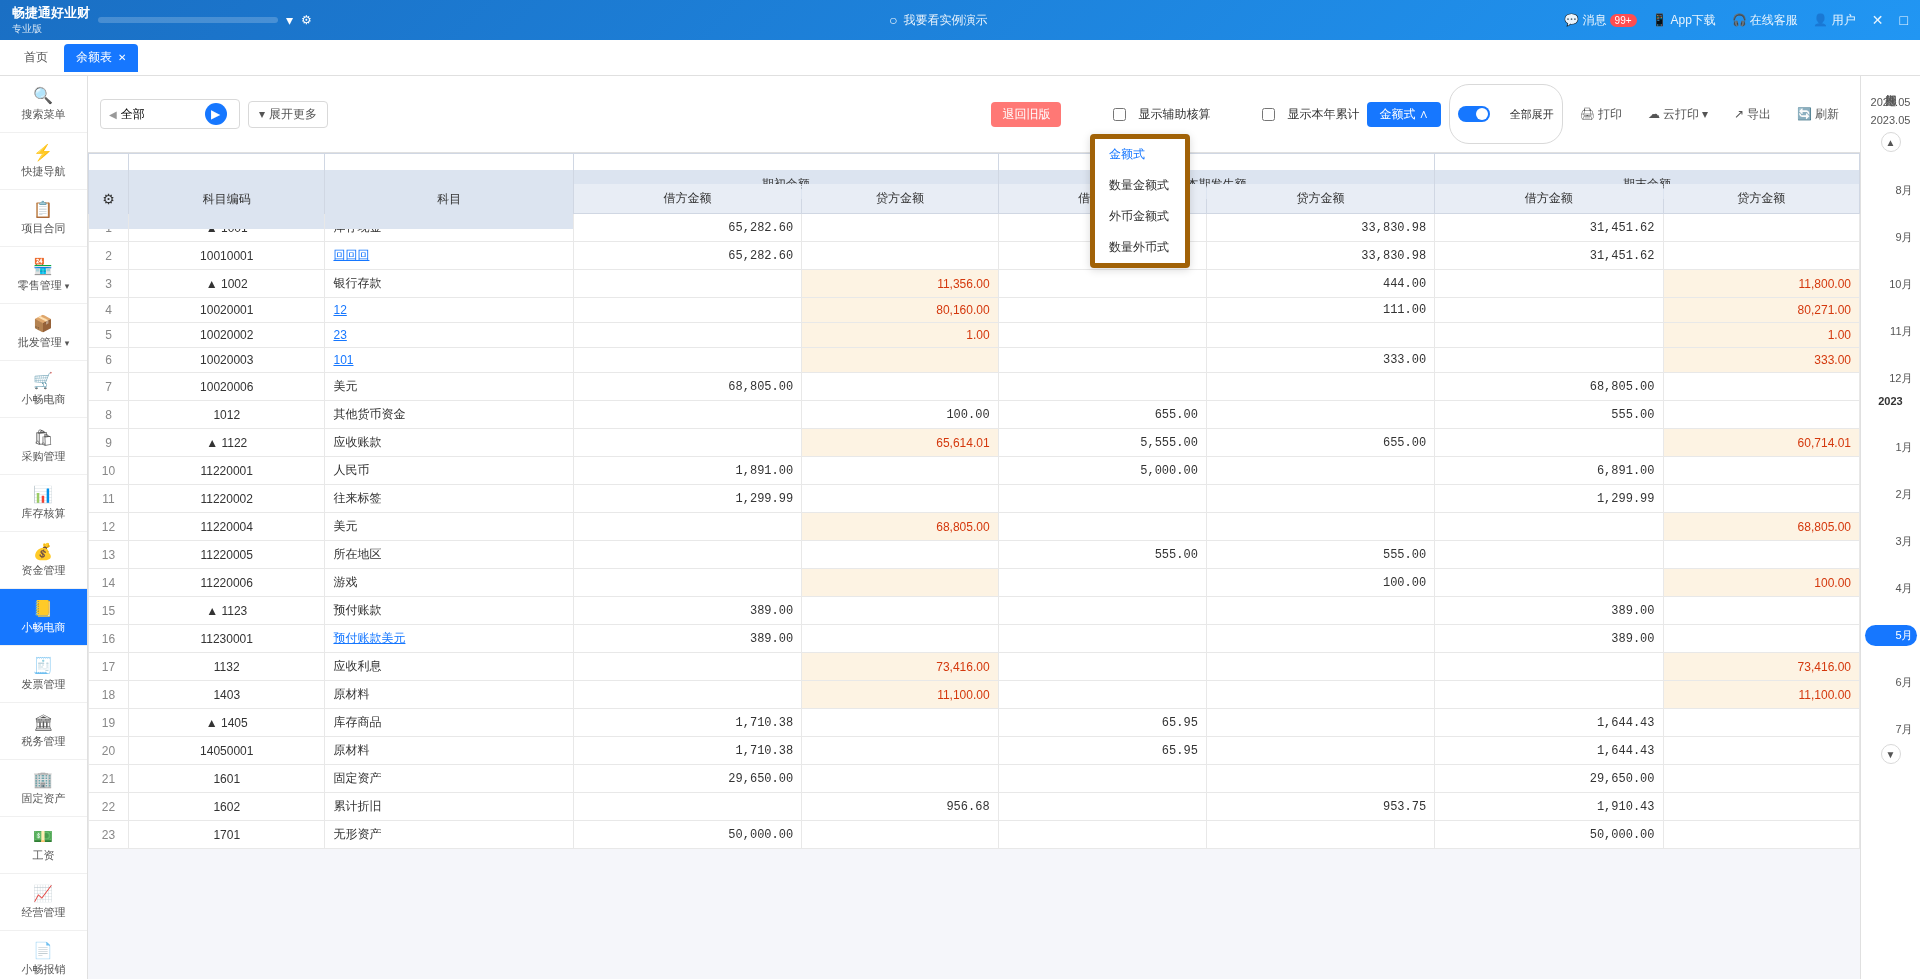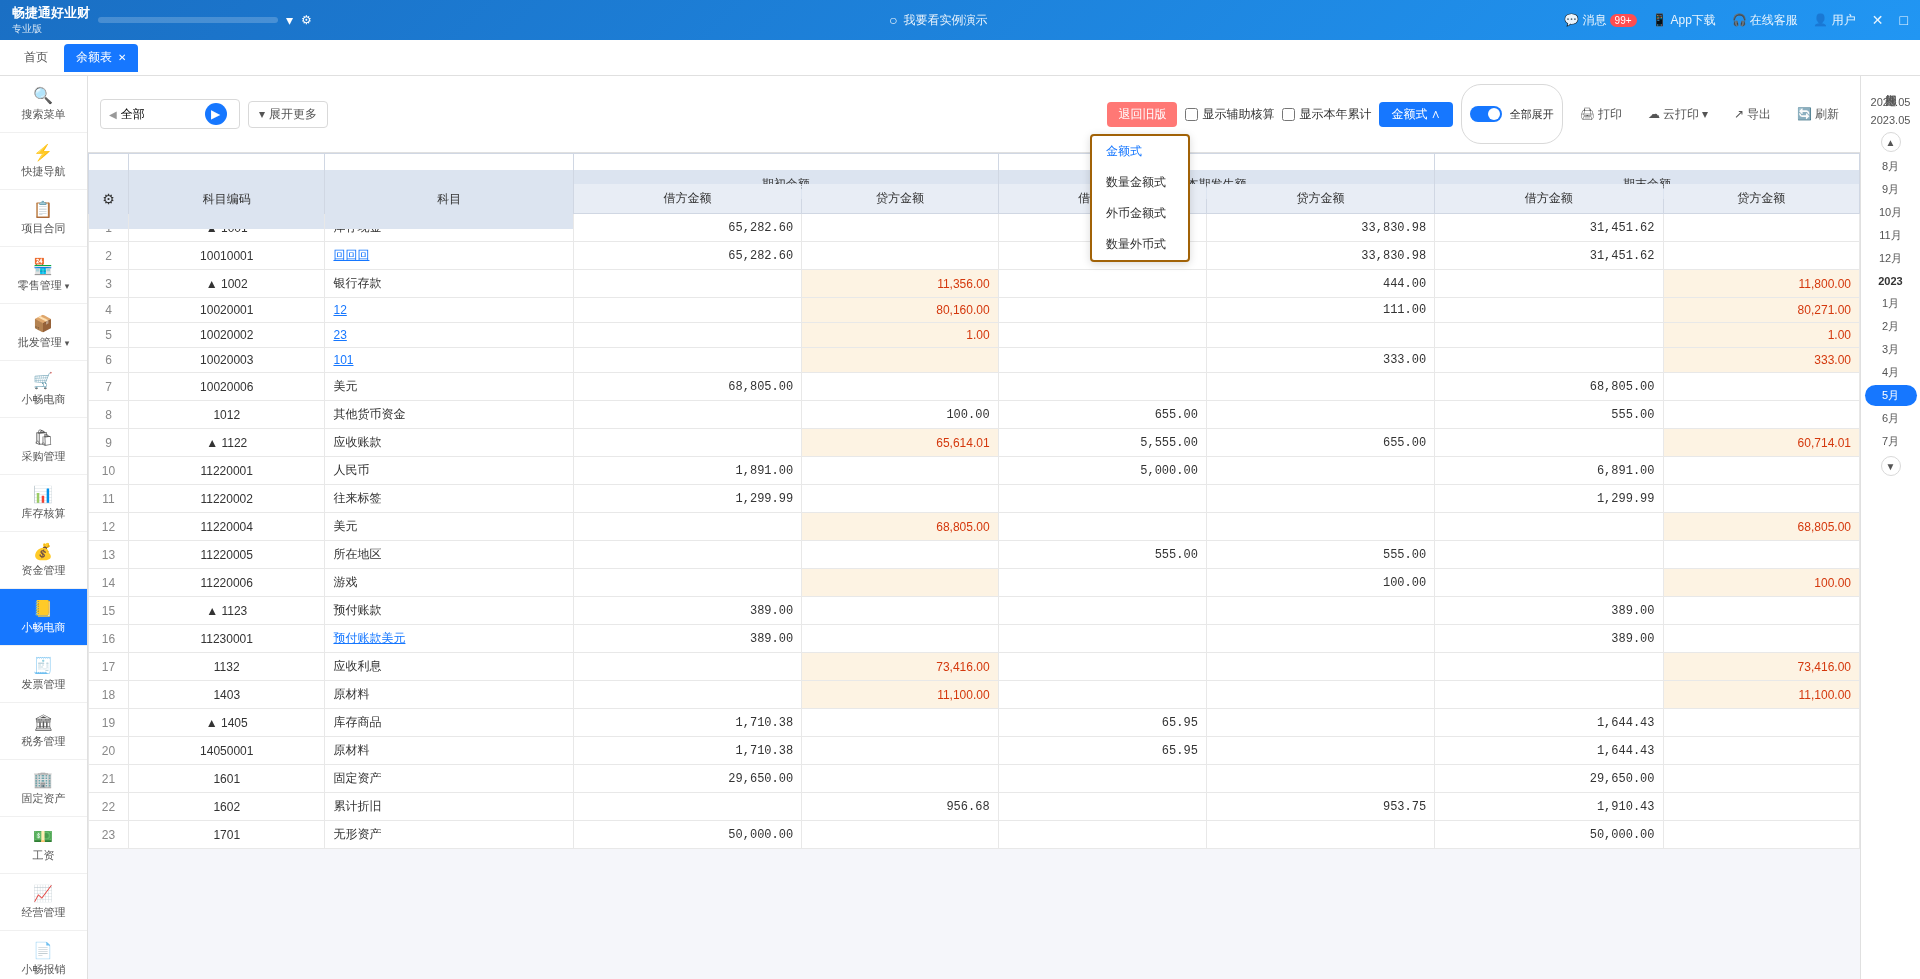--- a/index.html
+++ b/index.html
@@ -128,34 +128,34 @@
     .toolbar-right { margin-left: auto; display: flex; align-items: center; gap: 8px; }
     .btn-primary {
       padding: 4px 11px;
       background: #ff7875;
       color: white;
       border: none;
       border-radius: 4px;
       cursor: pointer;
       font-size: 12px;
     }
-    .checkbox-label { display: flex; align-items: center; gap: 4px; font-size: 12px; cursor: pointer; }
+    .checkbox-label { display: flex; align-items: center; gap: 12px; font-size: 12px; cursor: pointer; margin-left: 44px; }
     .btn-mode {
       padding: 4px 12px;
       background: #1677ff;
       color: white;
       border: none;
       border-radius: 4px;
       cursor: pointer;
       font-size: 12px;
       display: flex; align-items: center; gap: 4px;
       position: relative;
     }
     .toggle-btn {
-      display: flex; align-items: center; gap: 8px;
+      display: flex; align-items: center; gap: 20px;
       padding: 21px 8px;
       border: 1px solid #d9d9d9;
       border-radius: 20px;
       background: white;
       cursor: pointer;
       font-size: 11px;
     }
     .toggle-switch {
       width: 32px; height: 16px;
       background: #1677ff;
@@ -178,21 +178,21 @@
       background: transparent;
       cursor: pointer;
       font-size: 12px;
       color: #555;
     }
 
     
     .dropdown-overlay {
       position: absolute;
       background: white;
-      border: 2px solid #a16207;
+      border: 5px solid #a16207;
       border-radius: 4px;
       box-shadow: 0 2px 8px rgba(0,0,0,0.15);
       z-index: 100;
       top: 134px;
       left: 1090px;
       min-width: 100px;
     }
     .dropdown-item {
       padding: 7px 14px;
       cursor: pointer;
@@ -256,25 +256,26 @@
     .right-panel-header {
       writing-mode: vertical-rl;
       font-size: 11px;
       padding: 6px 0;
       color: #555;
       font-weight: 500;
     }
     .period-item {
       width: 52px;
       padding: 3px 4px;
-      text-align: center;
+      text-align: right;
       cursor: pointer;
       border-radius: 3px;
       font-size: 11px;
       color: #555;
+      margin-top: 24px;
     }
     .period-item.active { background: #1677ff; color: white; border-radius: 12px; }
     .period-year { font-size: 11px; color: #333; font-weight: bold; padding: 4px 0; }
     .nav-icon { 
       width: 20px; height: 20px; 
       border: 1px solid #d9d9d9; 
       border-radius: 50%; 
       display: flex; align-items: center; justify-content: center;
       cursor: pointer;
       font-size: 10px;

